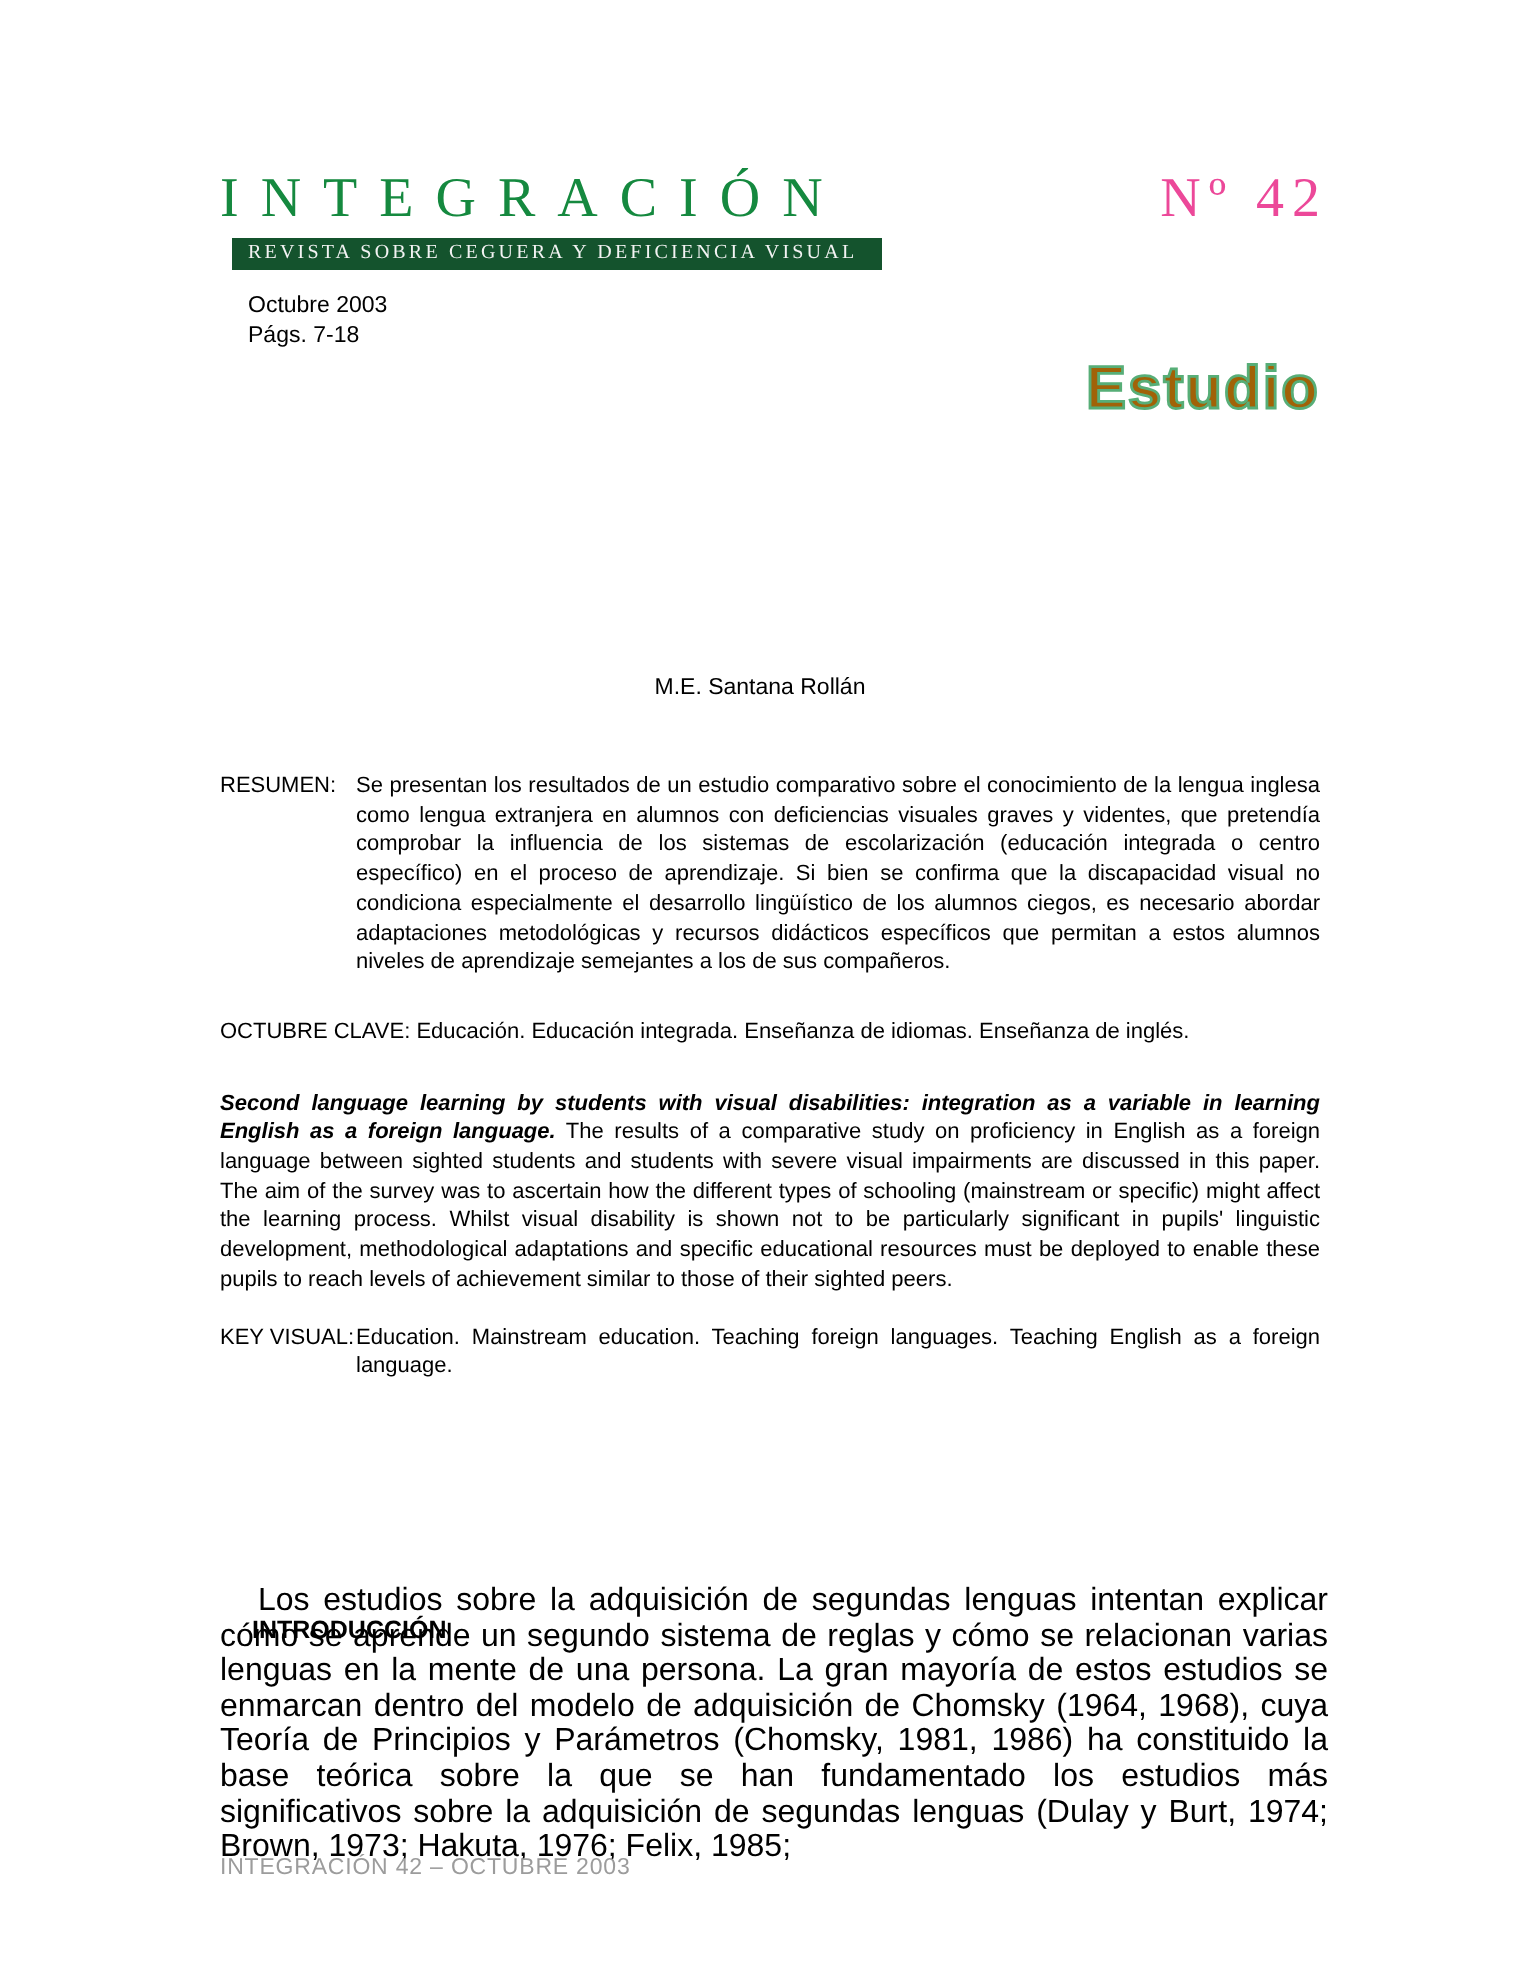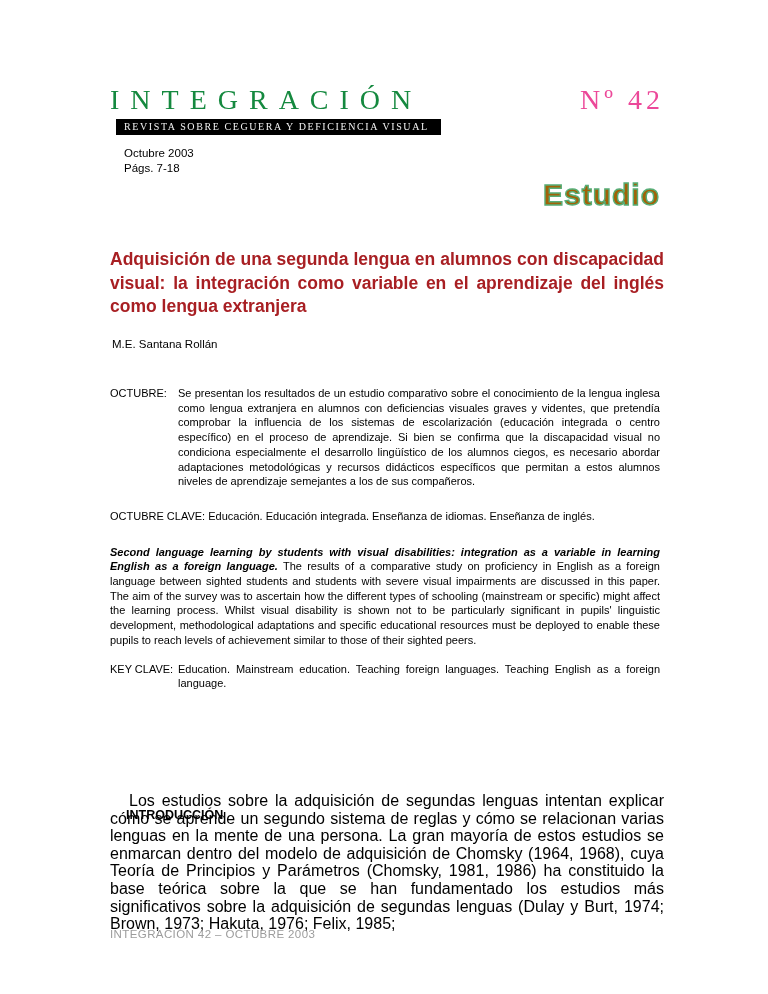--- a/index.html
+++ b/index.html
@@ -40,21 +40,21 @@
     font-family: "Liberation Serif", serif;
     font-size: 28px;
     letter-spacing: 4px;
     color: #ec4899;
     white-space: nowrap;
   }
   .subtitle-bar {
     display: inline-block;
     margin-top: 2px;
     margin-left: 6px;
-    background: #000000;
+    background: #14532d;
     color: #f3f3f3;
     font-family: "Liberation Serif", serif;
     font-size: 10px;
     letter-spacing: 1.6px;
     padding: 2px 12px 3px 8px;
     white-space: nowrap;
   }
 
   
   .issue-meta {
@@ -85,24 +85,24 @@
     top: 248px;
     margin: 0;
     font-size: 17.5px;
     line-height: 23.5px;
     font-weight: bold;
     color: #a81f23;
     text-align: justify;
   }
   .author {
     position: absolute;
-    left: 112px;
+    left: 98px;
     right: 106px;
     top: 338px;
-    text-align: left;
+    text-align: center;
     font-size: 11.5px;
   }
 
   
   .front-matter {
     position: absolute;
     left: 110px;
     right: 108px;
     top: 386px;
   }
@@ -174,45 +174,44 @@
     <span class="subtitle-bar">REVISTA SOBRE CEGUERA Y DEFICIENCIA VISUAL</span>
   </header>
 
   <div class="issue-meta">
     <div>Octubre 2003</div>
     <div>Págs. 7-18</div>
   </div>
 
   <div class="section-badge">Estudio</div>
 
-  <h1 class="article-title">Adquisición de una segunda lengua en alumnos con discapacidad visual: la integración como variable en el aprendizaje del inglés como lengua extranjera</h1>
 
   <div class="author">M.E. Santana Rollán</div>
 
   <section class="front-matter">
 
     <div class="hang-block resumen">
-      <span class="label">OCTUBRE:</span>
+      <span class="label">RESUMEN:</span>
       <span class="text">Se presentan los resultados de un estudio comparativo sobre el conocimiento de la lengua inglesa como lengua extranjera en alumnos con deficiencias visuales graves y videntes, que pretendía comprobar la influencia de los sistemas de escolarización (educación integrada o centro específico) en el proceso de aprendizaje. Si bien se confirma que la discapacidad visual no condiciona especialmente el desarrollo lingüístico de los alumnos ciegos, es necesario abordar adaptaciones metodológicas y recursos didácticos específicos que permitan a estos alumnos niveles de aprendizaje semejantes a los de sus compañeros.</span>
     </div>
 
     <p class="inline-block-line">
       <span class="inline-label">OCTUBRE CLAVE:</span>
       <span>Educación. Educación integrada. Enseñanza de idiomas. Enseñanza de inglés.</span>
     </p>
 
     <div class="hang-block abstract">
       <span class="text">
         <em class="lead">Second language learning by students with visual disabilities: integration as a variable in learning English as a foreign language.</em>
         <span>The results of a comparative study on proficiency in English as a foreign language between sighted students and students with severe visual impairments are discussed in this paper. The aim of the survey was to ascertain how the different types of schooling (mainstream or specific) might affect the learning process. Whilst visual disability is shown not to be particularly significant in pupils' linguistic development, methodological adaptations and specific educational resources must be deployed to enable these pupils to reach levels of achievement similar to those of their sighted peers.</span>
       </span>
     </div>
 
     <div class="hang-block keywords">
-      <span class="label">KEY CLAVE:</span>
+      <span class="label">KEY VISUAL:</span>
       <span class="text">Education. Mainstream education. Teaching foreign languages. Teaching English as a foreign language.</span>
     </div>
 
   </section>
 
   <h2 class="intro-heading">INTRODUCCIÓN</h2>
 
   <p class="intro-paragraph">Los estudios sobre la adquisición de segundas lenguas intentan explicar cómo se aprende un segundo sistema de reglas y cómo se relacionan varias lenguas en la mente de una persona. La gran mayoría de estos estudios se enmarcan dentro del modelo de adquisición de Chomsky (1964, 1968), cuya Teoría de Principios y Parámetros (Chomsky, 1981, 1986) ha constituido la base teórica sobre la que se han fundamentado los estudios más significativos sobre la adquisición de segundas lenguas (Dulay y Burt, 1974; Brown, 1973; Hakuta, 1976; Felix, 1985;</p>
 
   <footer class="page-footer">INTEGRACIÓN 42 – OCTUBRE 2003</footer>

